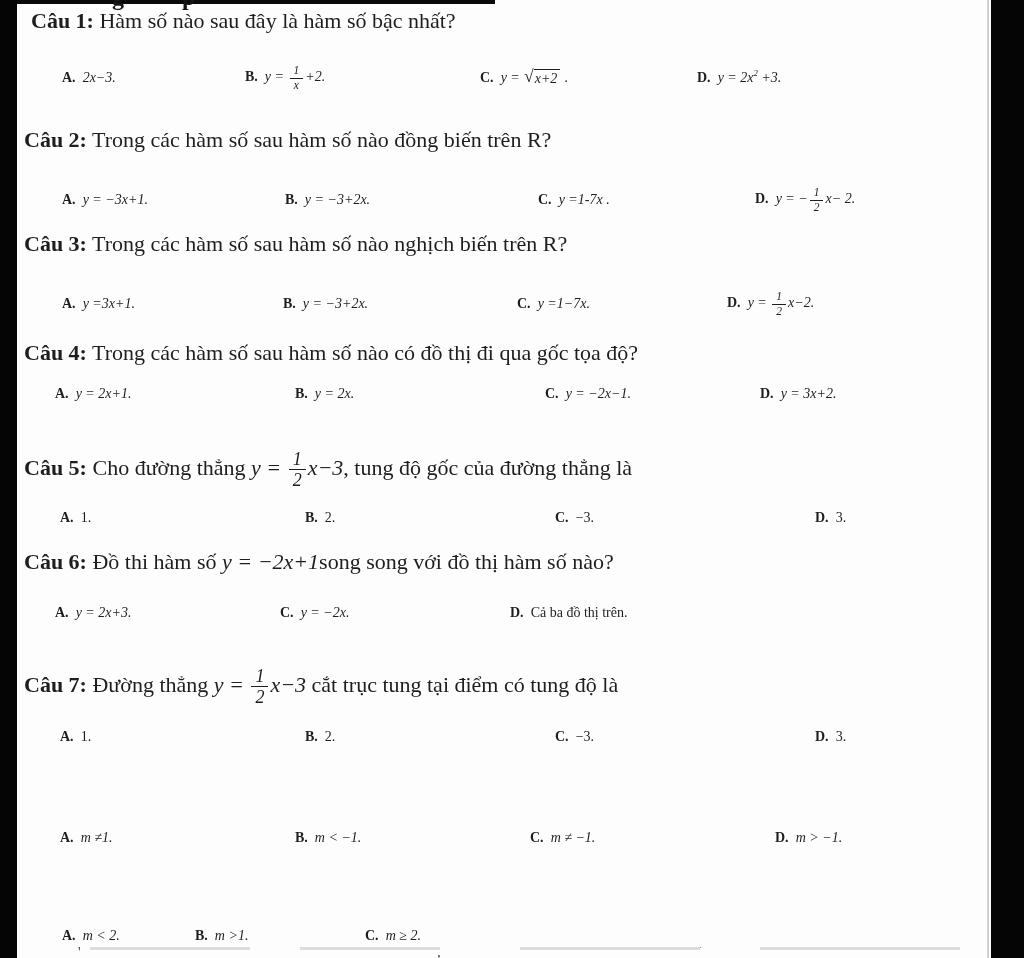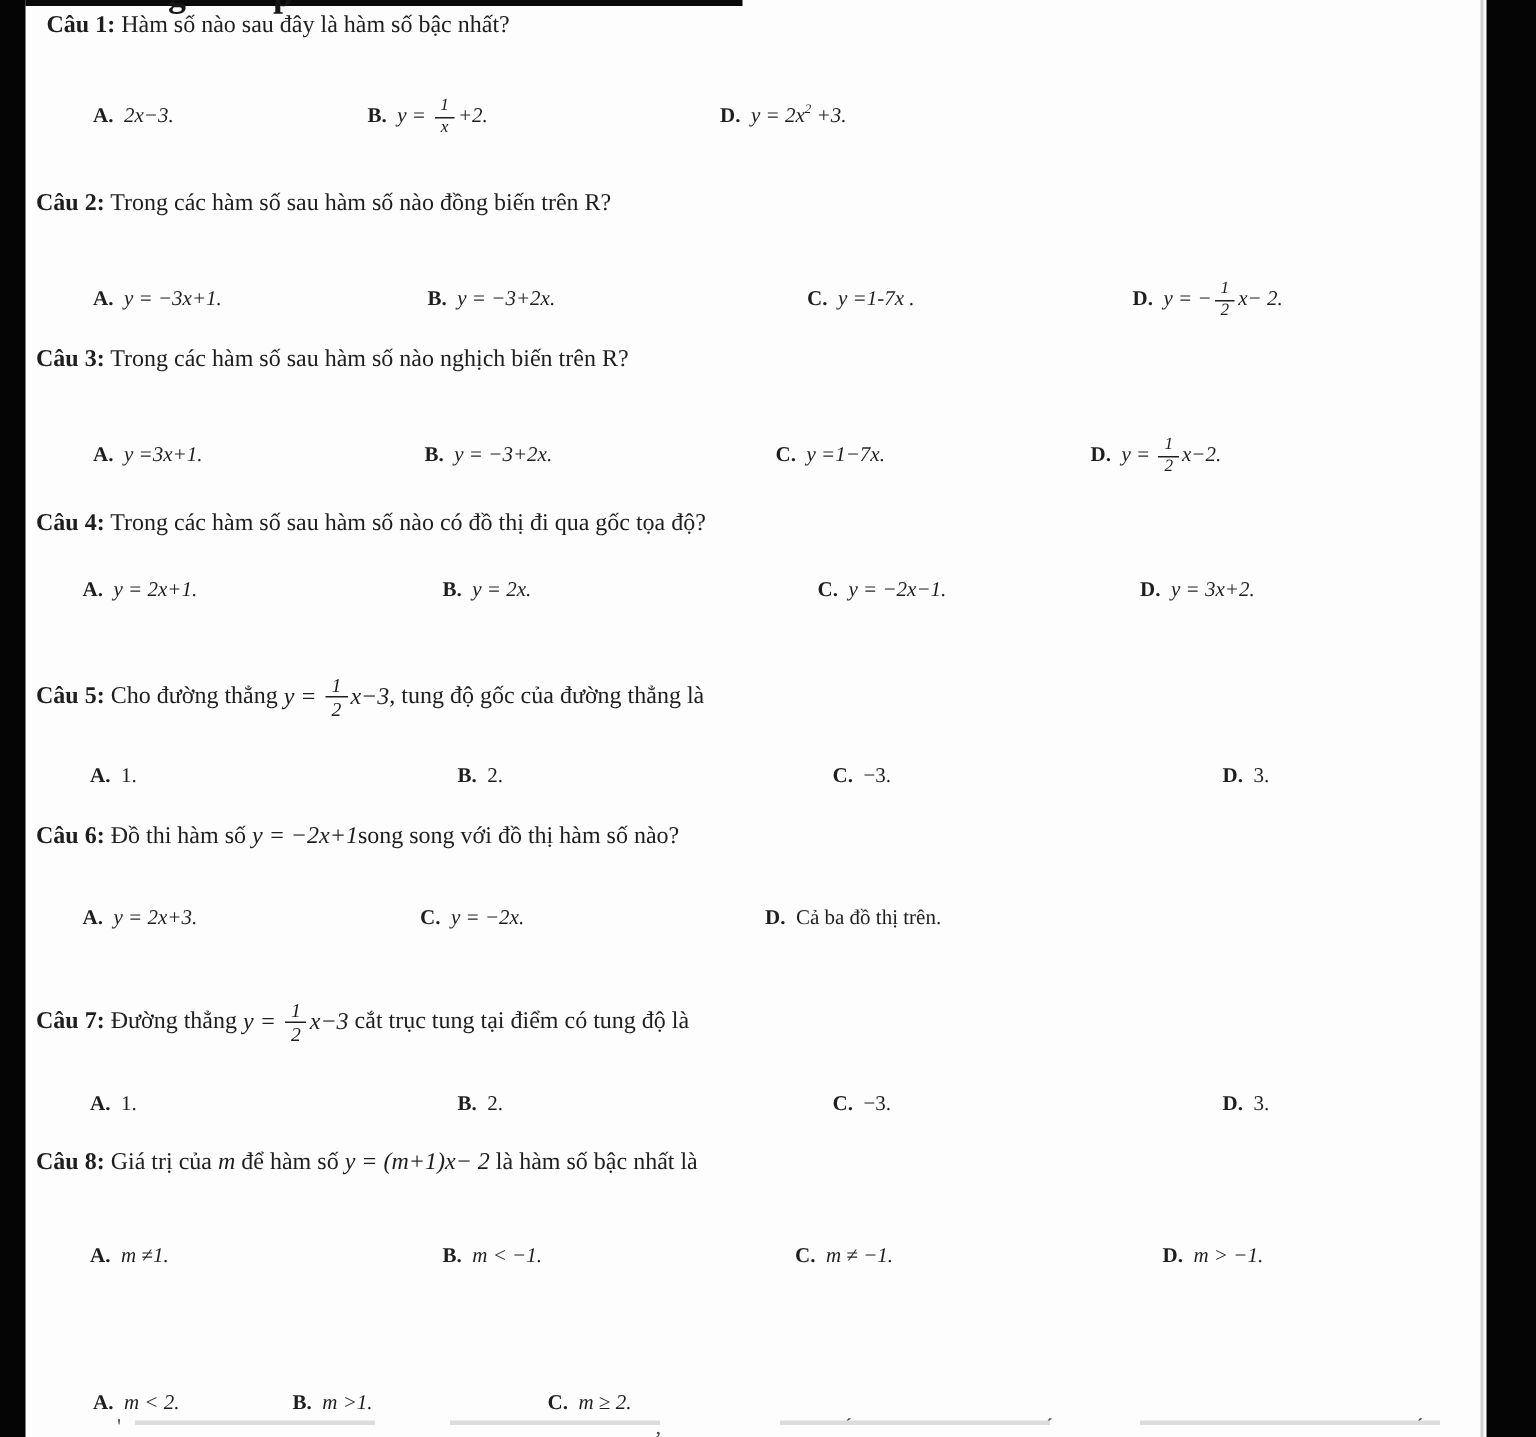--- a/index.html
+++ b/index.html
@@ -5,21 +5,21 @@
   html,body{margin:0;padding:0;background:#000;}
   .page{position:relative;width:1024px;height:958px;background:#fdfdfd;overflow:hidden;
         font-family:"Liberation Serif","DejaVu Serif",serif;color:#1e1e1e;}
   .border{position:absolute;top:0;height:958px;background:#050505;}
   .border.left{left:0;width:17px;}
   .border.right{left:991px;width:33px;}
   .edge-line{position:absolute;top:0;left:987px;width:2px;height:958px;background:#cfcfcf;}
   .top-strip{position:absolute;left:17px;top:0;width:478px;height:4px;background:#0a0a0a;}
   .frag-top{position:absolute;left:112px;top:0;height:10px;overflow:hidden;}
   .frag-top span{display:block;margin-top:-16px;font-size:24px;font-weight:bold;letter-spacing:26px;color:#161616;}
-  .qh{position:absolute;left:24px;right:40px;font-size:16px;white-space:nowrap;}
+  .qh{position:absolute;left:24px;right:40px;font-size:22px;white-space:nowrap;}
   .qh.q1{left:31px;}
   .qlabel{font-weight:bold;}
   .orow{position:absolute;right:40px;display:grid;align-items:center;font-size:14px;}
   .g1{left:62px;grid-template-columns:183px 235px 217px auto;}
   .g2{left:62px;grid-template-columns:223px 253px 217px auto;}
   .g3{left:62px;grid-template-columns:221px 234px 210px auto;}
   .g4{left:55px;grid-template-columns:240px 250px 215px auto;}
   .g5{left:60px;grid-template-columns:245px 250px 260px auto;}
   .g6{left:55px;grid-template-columns:225px 230px 230px auto;}
   .g7{left:60px;grid-template-columns:245px 250px 260px auto;}
@@ -56,20 +56,24 @@
 
   <div class="qh q1" style="top:8px">
     <span class="qlabel">Câu 1:</span><span><span class="useg"> Hàm số nào sau đây là hàm số bậc nhất?</span></span>
   </div>
   <div class="orow r1 g1">
     <span class="opt"><b class="ol">A.</b><span class="fml"><span class="mseg">2x−3.</span></span></span>
     <span class="opt"><b class="ol">B.</b><span class="fml"><span class="mseg">y = <span class="frac">
               <span class="fnum">1</span>
               <span class="fden">x</span>
             </span>+2.</span></span></span>
+    <span class="opt"><b class="ol">C.</b><span class="fml"><span class="mseg">y = <span class="sqrt">
+              <span class="rad">√</span>
+              <span class="vinc">x+2</span>
+            </span> .</span></span></span>
     <span class="opt"><b class="ol">D.</b><span class="fml"><span class="mseg">y = 2x<span class="ssup">2</span> +3.</span></span></span>
   </div>
 
   <div class="qh" style="top:127px">
     <span class="qlabel">Câu 2:</span><span><span class="useg"> Trong các hàm số sau hàm số nào đồng biến trên R?</span></span>
   </div>
   <div class="orow r2 g2">
     <span class="opt"><b class="ol">A.</b><span class="fml"><span class="mseg">y = −3x+1.</span></span></span>
     <span class="opt"><b class="ol">B.</b><span class="fml"><span class="mseg">y = −3+2x.</span></span></span>
     <span class="opt"><b class="ol">C.</b><span class="fml"><span class="mseg">y =1-7x .</span></span></span>
@@ -130,23 +134,20 @@
             <span class="fden">2</span>
           </span>x−3</span><span class="useg"> cắt trục tung tại điểm có tung độ là</span></span>
   </div>
   <div class="orow r7 g7">
     <span class="opt"><b class="ol">A.</b><span class="fml"><span class="useg">1.</span></span></span>
     <span class="opt"><b class="ol">B.</b><span class="fml"><span class="useg">2.</span></span></span>
     <span class="opt"><b class="ol">C.</b><span class="fml"><span class="useg">−3.</span></span></span>
     <span class="opt"><b class="ol">D.</b><span class="fml"><span class="useg">3.</span></span></span>
   </div>
 
-  <div class="qh" style="top:766px">
-    <span class="qlabel">Câu 8:</span><span><span class="useg"> Giá trị của </span><span class="mseg">m</span><span class="useg"> để hàm số </span><span class="mseg">y = (m+1)x− 2</span><span class="useg"> là hàm số bậc nhất là</span></span>
-  </div>
   <div class="orow r8 g8">
     <span class="opt"><b class="ol">A.</b><span class="fml"><span class="mseg">m ≠1.</span></span></span>
     <span class="opt"><b class="ol">B.</b><span class="fml"><span class="mseg">m &lt; −1.</span></span></span>
     <span class="opt"><b class="ol">C.</b><span class="fml"><span class="mseg">m ≠ −1.</span></span></span>
     <span class="opt"><b class="ol">D.</b><span class="fml"><span class="mseg">m &gt; −1.</span></span></span>
   </div>
 
   <div class="orow r9 g9">
     <span class="opt"><b class="ol">A.</b><span class="fml"><span class="mseg">m &lt; 2.</span></span></span>
     <span class="opt"><b class="ol">B.</b><span class="fml"><span class="mseg">m &gt;1.</span></span></span>

